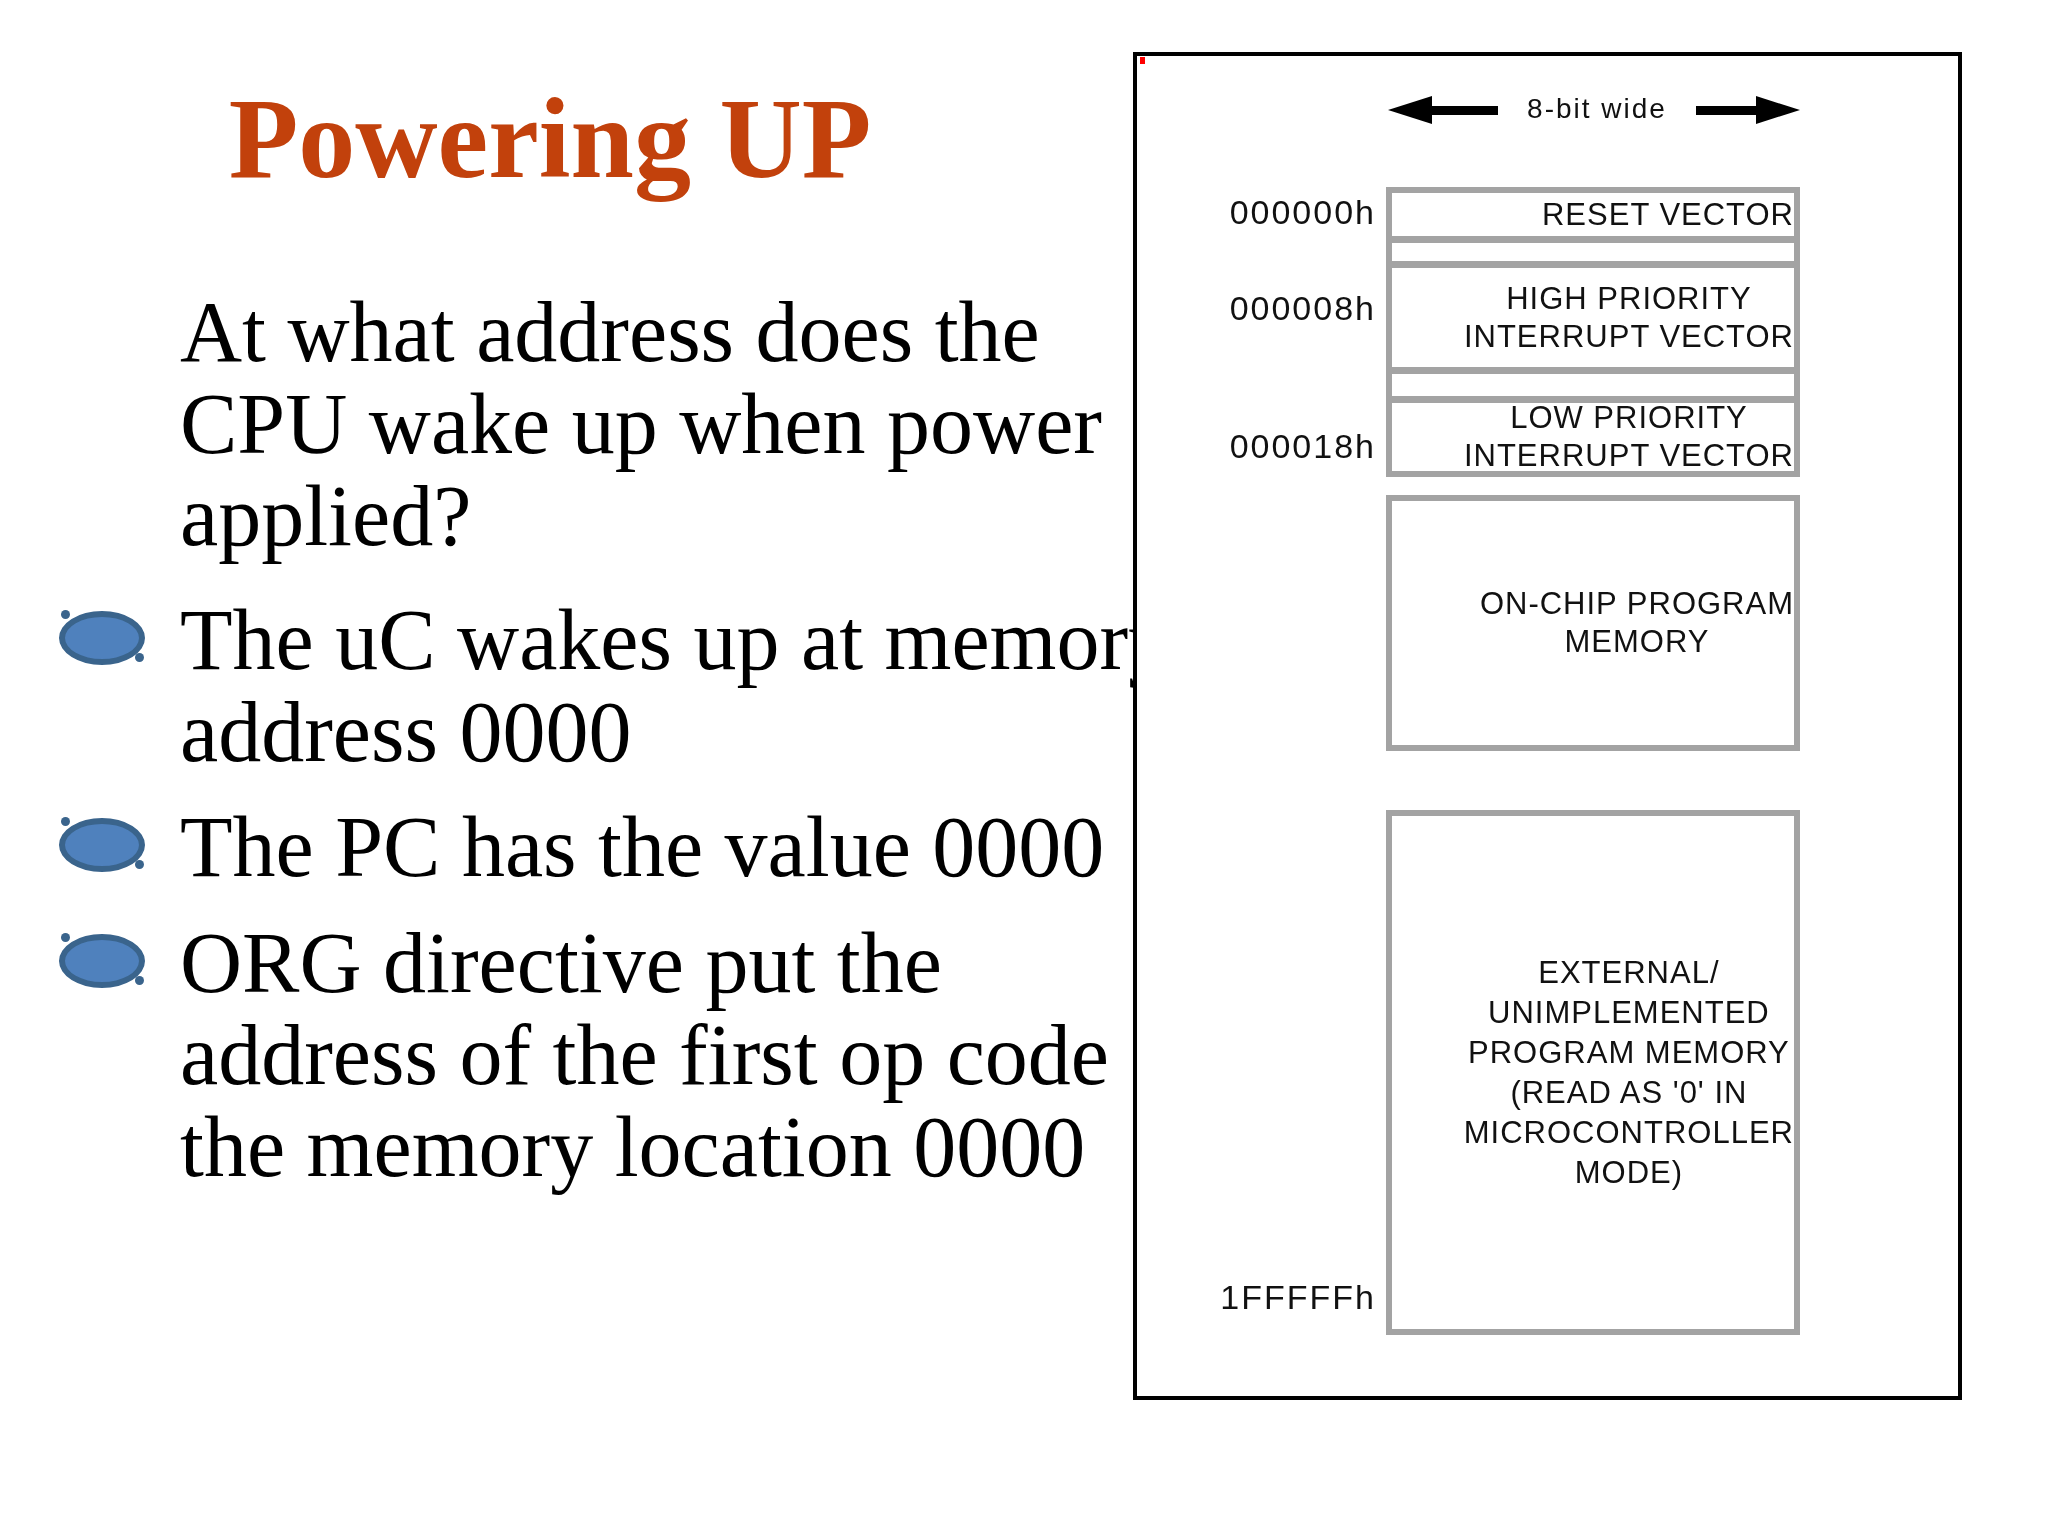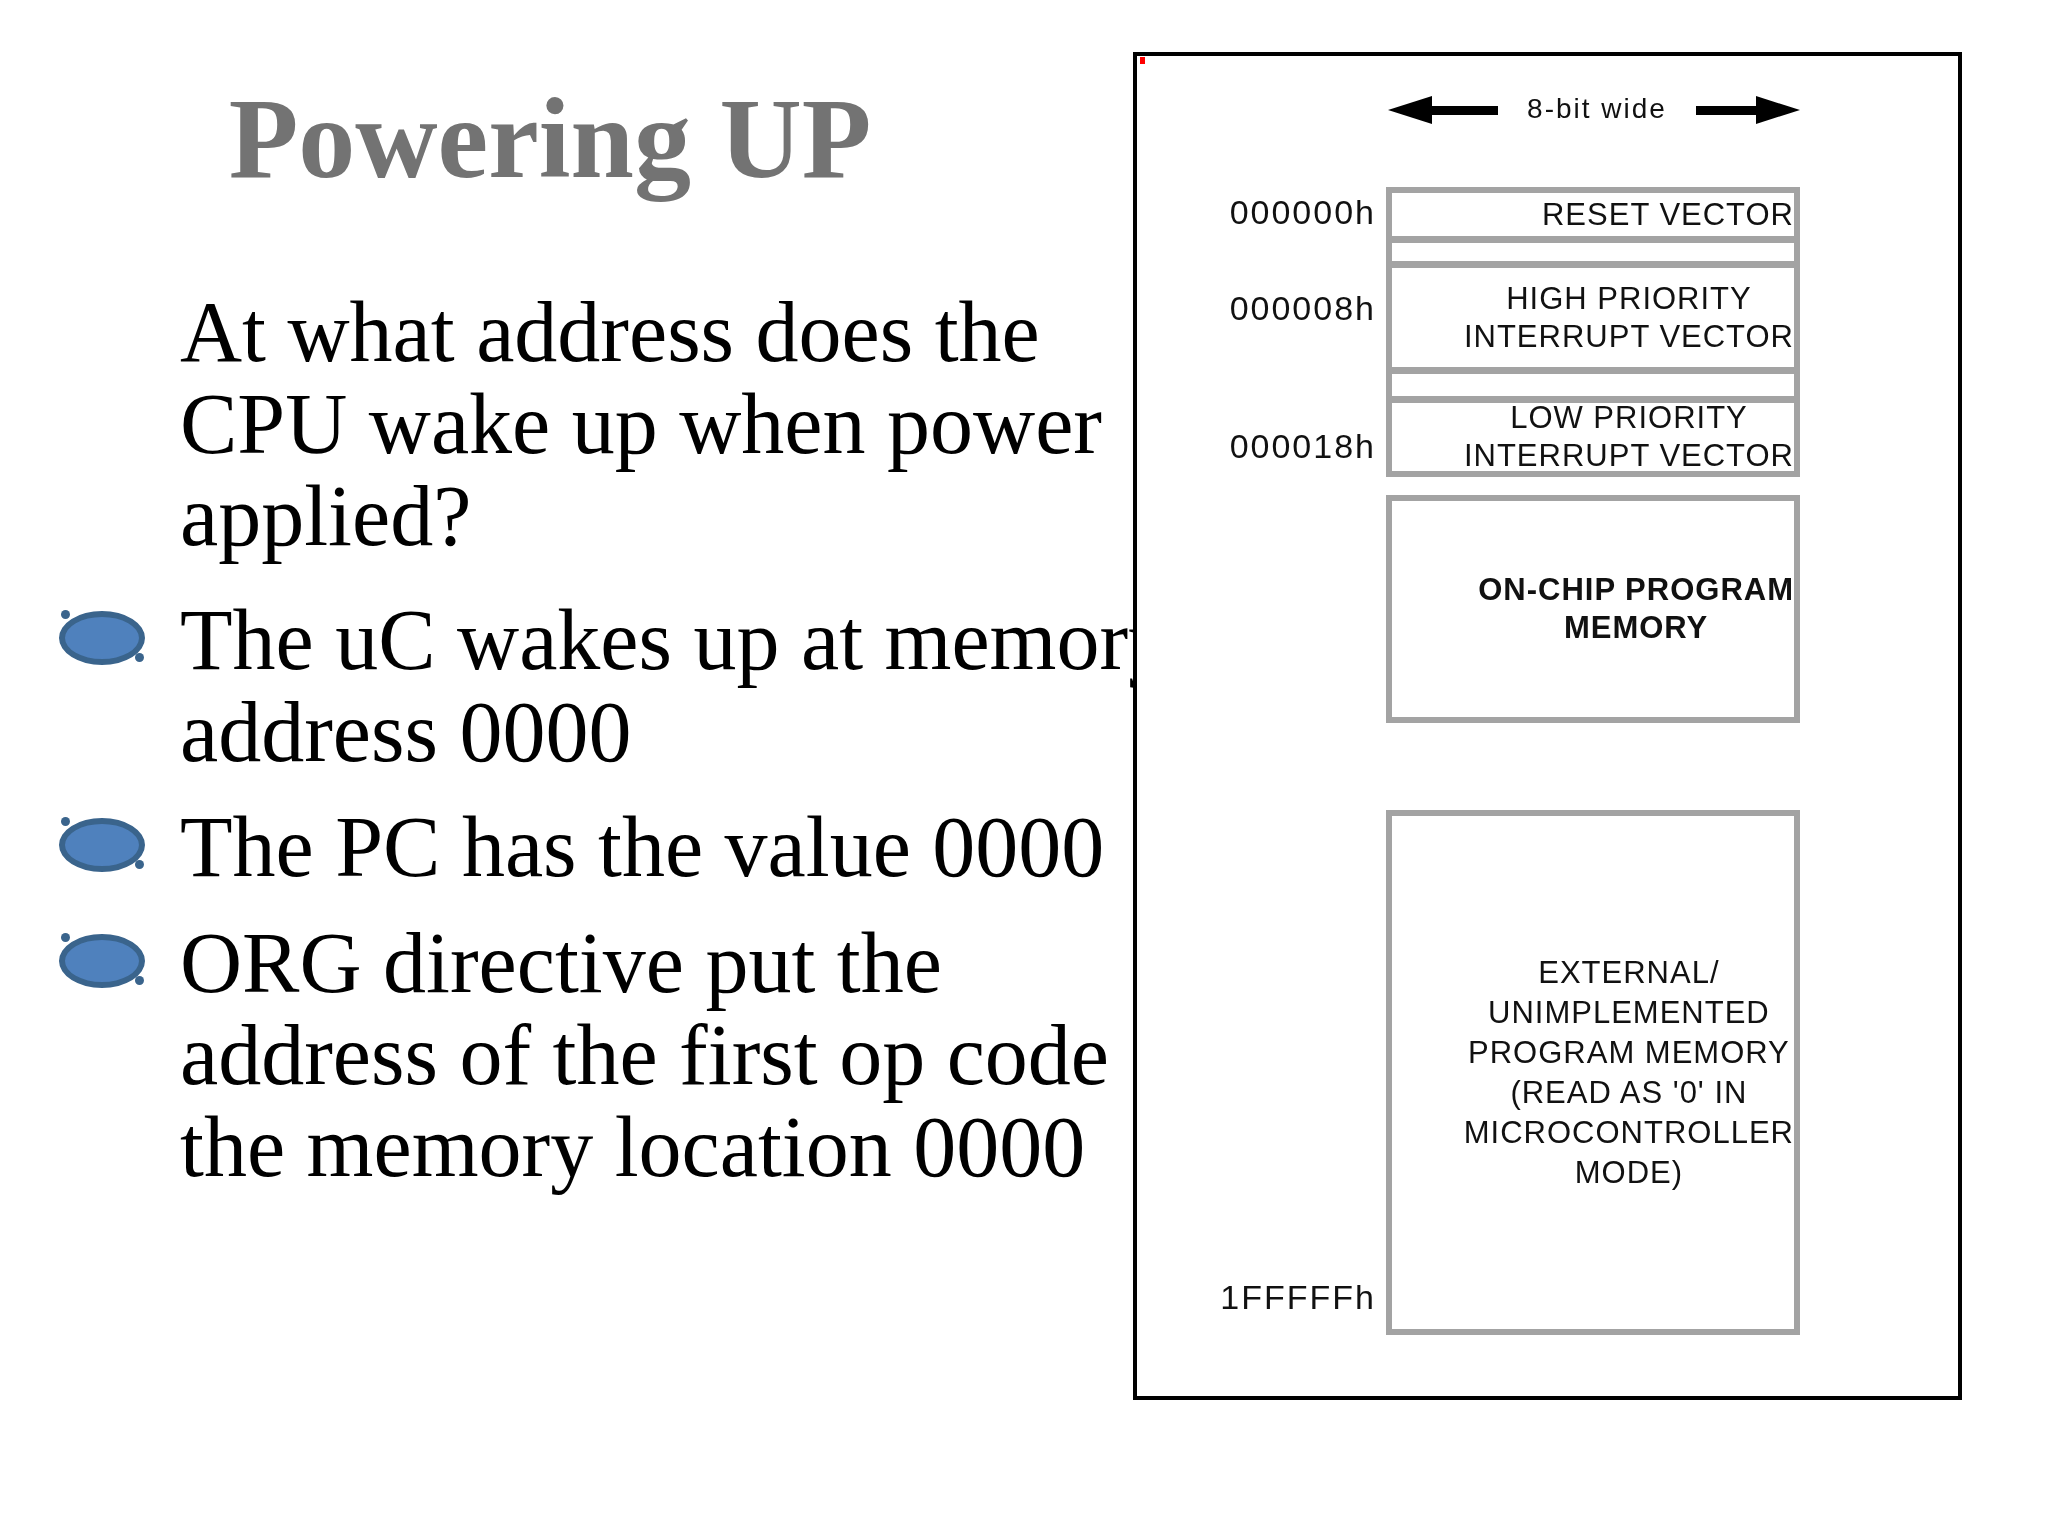--- a/index.html
+++ b/index.html
@@ -1,21 +1,21 @@
 <!DOCTYPE html>
 <html><head>
 <meta charset="utf-8">
 <style>
   html,body{margin:0;padding:0;background:#ffffff;}
   .slide{position:relative;width:2048px;height:1536px;background:#ffffff;overflow:hidden;
          font-family:"Liberation Serif", serif;color:#000;}
 
   
   .title{position:absolute;left:150px;top:76px;width:800px;text-align:center;
-         font-size:114px;font-weight:bold;line-height:1.1;color:#737373;white-space:nowrap;}
+         font-size:114px;font-weight:bold;line-height:1.1;color:#c2410c;white-space:nowrap;}
   .bodyline{display:block;height:92px;line-height:92px;white-space:nowrap;font-size:86px;}
   .para{position:absolute;left:180px;top:286px;}
   .bullet-text-1{position:absolute;left:180px;top:594px;}
   .bullet-text-2{position:absolute;left:180px;top:801px;}
   .bullet-text-3{position:absolute;left:180px;top:917px;}
 
   .bullet-icon{position:absolute;left:59px;width:86px;height:54px;
         background:#4F81BD;border:6px solid #3A648C;border-radius:50%;box-sizing:border-box;}
   .bullet-icon .dot{position:absolute;width:9px;height:9px;border-radius:50%;background:#3A648C;}
   .bullet-icon .dot.tl{left:-4px;top:-7px;}
@@ -40,21 +40,21 @@
   .head-right{left:1756px;border-left:44px solid #000;}
 
   .mem-block{position:absolute;left:1386px;width:414px;border:6px solid #a3a3a3;box-sizing:border-box;
          background:#fff;display:flex;align-items:center;justify-content:flex-end;text-align:center;}
   .mem-block .lbl{font-size:31px;line-height:38px;letter-spacing:1px;white-space:nowrap;}
   .blk-0{top:187px;height:55px;}
   .blk-1{top:237px;height:30px;}
   .blk-2{top:262px;height:111px;}
   .blk-3{top:368px;height:34px;}
   .blk-4{top:397px;height:80px;}
-  .blk-5{top:495px;height:228px;font-weight:bold;}
+  .blk-5{top:495px;height:256px;}
   .blk-6{top:810px;height:525px;}
   .blk-6 .lbl{line-height:40px;}
 
   .addr{position:absolute;left:1080px;width:296px;text-align:right;
         font-size:34px;line-height:40px;letter-spacing:2px;white-space:nowrap;}
   .addr-0{top:192px;}
   .addr-1{top:288px;}
   .addr-2{top:426px;}
   .addr-3{top:1277px;}
 </style>

